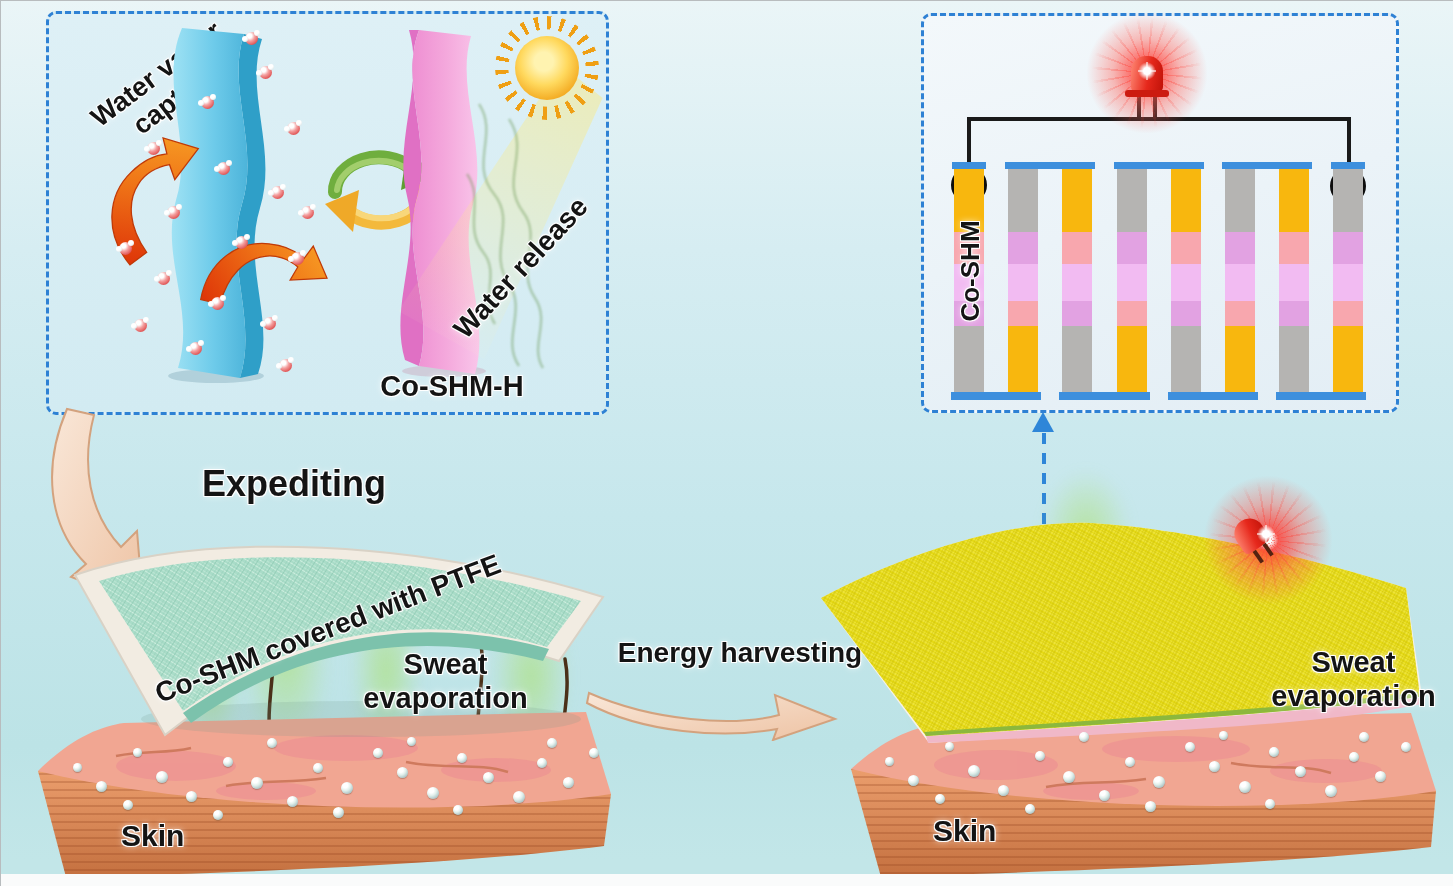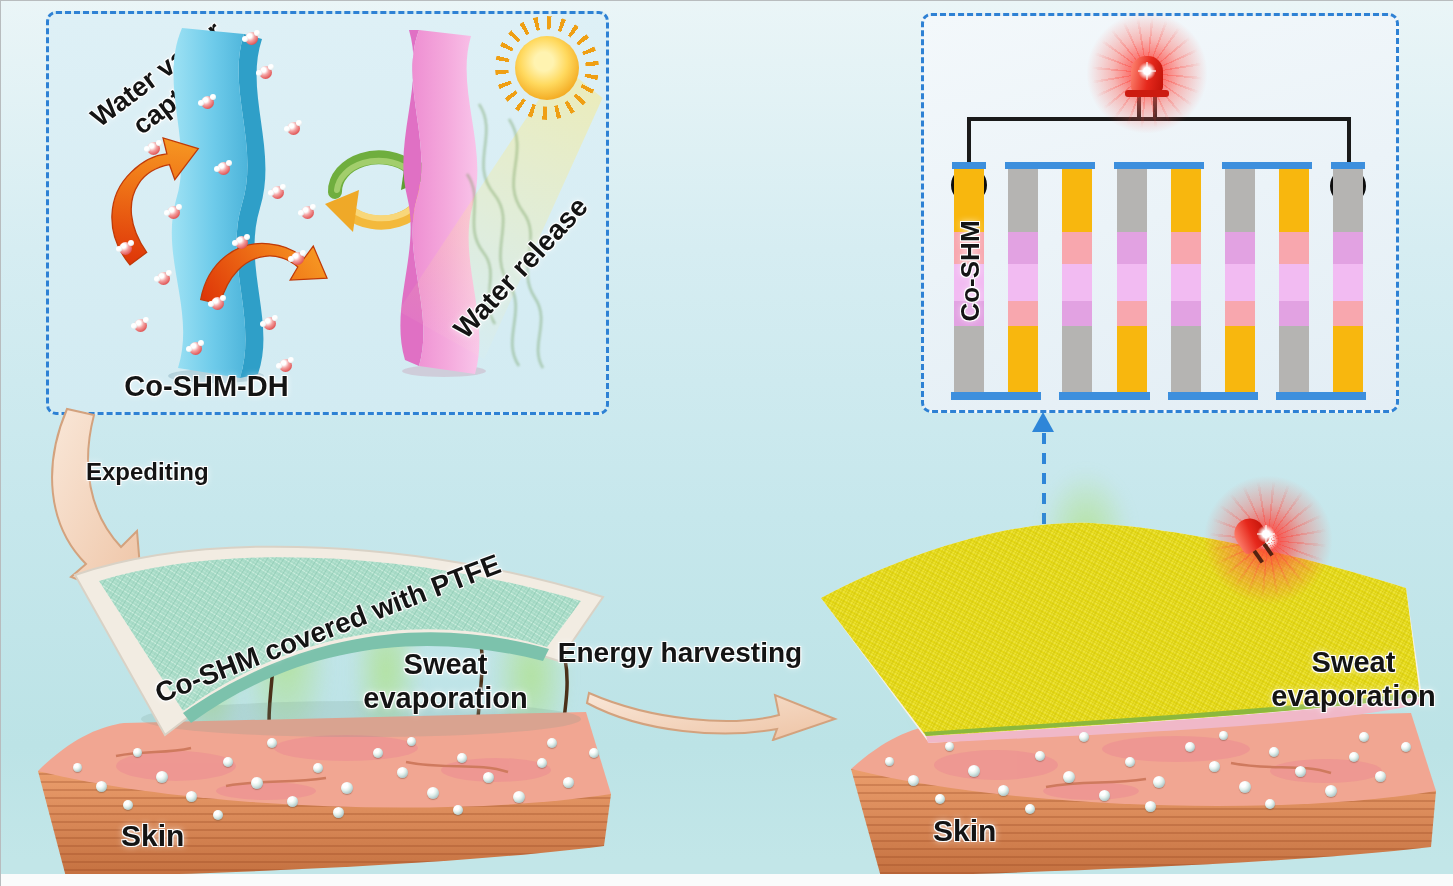--- a/index.html
+++ b/index.html
@@ -131,21 +131,21 @@
       </g>
     </svg>
 
     <div class="abs" style="left:452px;top:8px;width:92px;height:92px;">
       <div class="sun-spikes" style="inset:-6px;"></div>
       <div class="sun-core" style="inset:14px;"></div>
     </div>
 
     <div class="abs lbl glow" style="left:352px;top:238px;width:240px;text-align:center;font-size:28px;transform:rotate(-47deg);">Water release</div>
 
-    <div class="abs lbl glow" style="left:45px;top:356px;width:225px;text-align:center;font-size:29px;">Co-SHM-DH</div>
+    <div class="abs lbl glow" style="left:318px;top:356px;width:170px;text-align:center;font-size:29px;">Co-SHM-H</div>
 
     <div>
         <div class="mol" style="left: 210px; top: 52px;"></div>
         <div class="mol" style="left: 152px; top: 82px;"></div>
         <div class="mol" style="left: 238px; top: 108px;"></div>
         <div class="mol" style="left: 98px; top: 128px;"></div>
         <div class="mol" style="left: 168px; top: 148px;"></div>
         <div class="mol" style="left: 222px; top: 172px;"></div>
         <div class="mol" style="left: 118px; top: 192px;"></div>
         <div class="mol" style="left: 186px; top: 222px;"></div>
@@ -259,21 +259,21 @@
 
   <svg class="abs" style="left:38px;top:406px;" width="175" height="205" viewBox="0 0 175 205">
     <defs>
         <linearGradient id="gBeige" x1="0" y1="0" x2="1" y2="1">
       <stop offset="0" stop-color="#f9e7d8"></stop>
           <stop offset="1" stop-color="#eec3a4"></stop>
         </linearGradient>
       </defs>
     <path d="M28,2 C4,58 8,118 47,157 L32,170 L104,197 L98,124 L82,140 C50,106 42,58 55,8 Z" fill="url(#gBeige)" stroke="#d3a27e" stroke-width="2"></path>
   </svg>
-  <div class="abs lbl glow" style="left:85px;top:454px;width:300px;text-align:left;font-size:24px;line-height:33px;">
+  <div class="abs lbl glow" style="left:85px;top:466px;width:300px;text-align:right;font-size:36px;line-height:33px;">
     <div>Expediting</div>
   </div>
 
   <div class="vapor" style="left:240px;top:555px;width:90px;height:200px;"></div>
   <div class="vapor" style="left:350px;top:585px;width:70px;height:170px;"></div>
   <div class="vapor" style="left:490px;top:595px;width:80px;height:160px;"></div>
   <div class="vapor" style="left:180px;top:615px;width:60px;height:130px;"></div>
 
   <svg class="abs" style="left:240px;top:590px;" width="340" height="190" viewBox="0 0 340 190">
     <g fill="none" stroke="#4a3018" stroke-width="3.5" stroke-linecap="round">
@@ -353,21 +353,21 @@
       <div class="drop" style="left: 406px; top: 736px; width: 9px; height: 9px;"></div>
       <div class="drop" style="left: 546px; top: 737px; width: 10px; height: 10px;"></div>
     </div>
 
   <div class="abs lbl glow" style="left:332px;top:646px;width:225px;text-align:center;font-size:29px;line-height:34px;">
     <div>Sweat</div>
     <div>evaporation</div>
   </div>
   <div class="abs lbl glow" style="left:120px;top:818px;font-size:30px;">Skin</div>
 
-  <div class="abs lbl glow" style="left:554px;top:636px;width:250px;text-align:center;font-size:28px;">Energy harvesting</div>
+  <div class="abs lbl glow" style="left:614px;top:636px;width:250px;text-align:center;font-size:28px;">Energy harvesting</div>
   <svg class="abs" style="left:582px;top:678px;" width="260" height="62" viewBox="0 0 260 62">
     <path d="M6,14 C70,42 150,48 196,36 L192,16 L252,40 L190,61 L194,50 C140,60 60,54 4,24 Z" fill="url(#gBeige)" stroke="#d3a27e" stroke-width="2"></path>
   </svg>
 
   <div class="vapor" style="left:900px;top:555px;width:90px;height:190px;"></div>
   <div class="vapor" style="left:1040px;top:468px;width:90px;height:130px;"></div>
   <div class="vapor" style="left:1150px;top:600px;width:80px;height:150px;"></div>
   <div class="vapor" style="left:1255px;top:615px;width:90px;height:140px;"></div>
   <div class="vapor" style="left:980px;top:640px;width:70px;height:120px;"></div>
 

